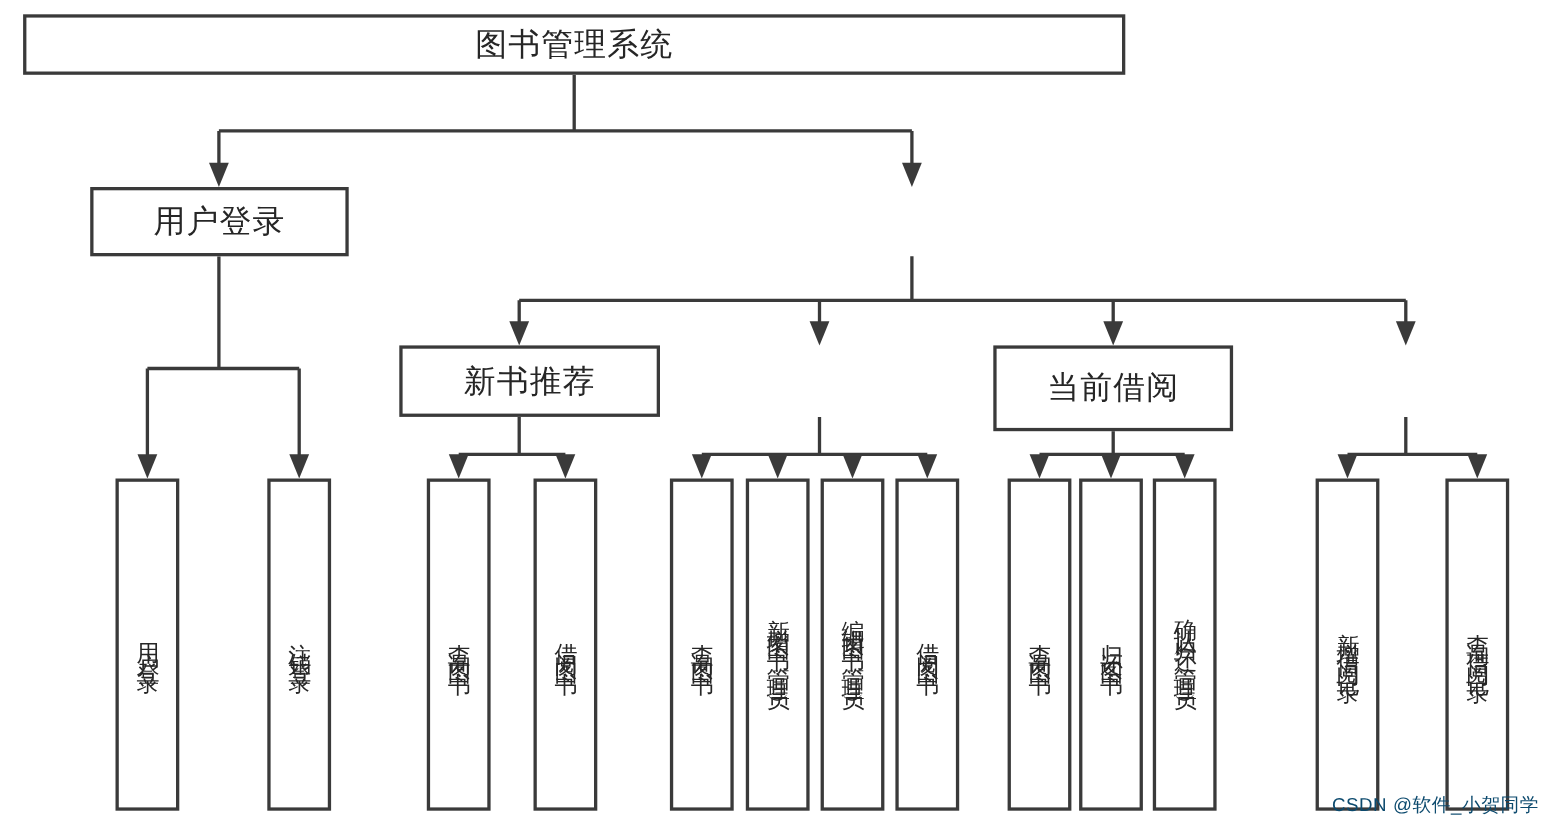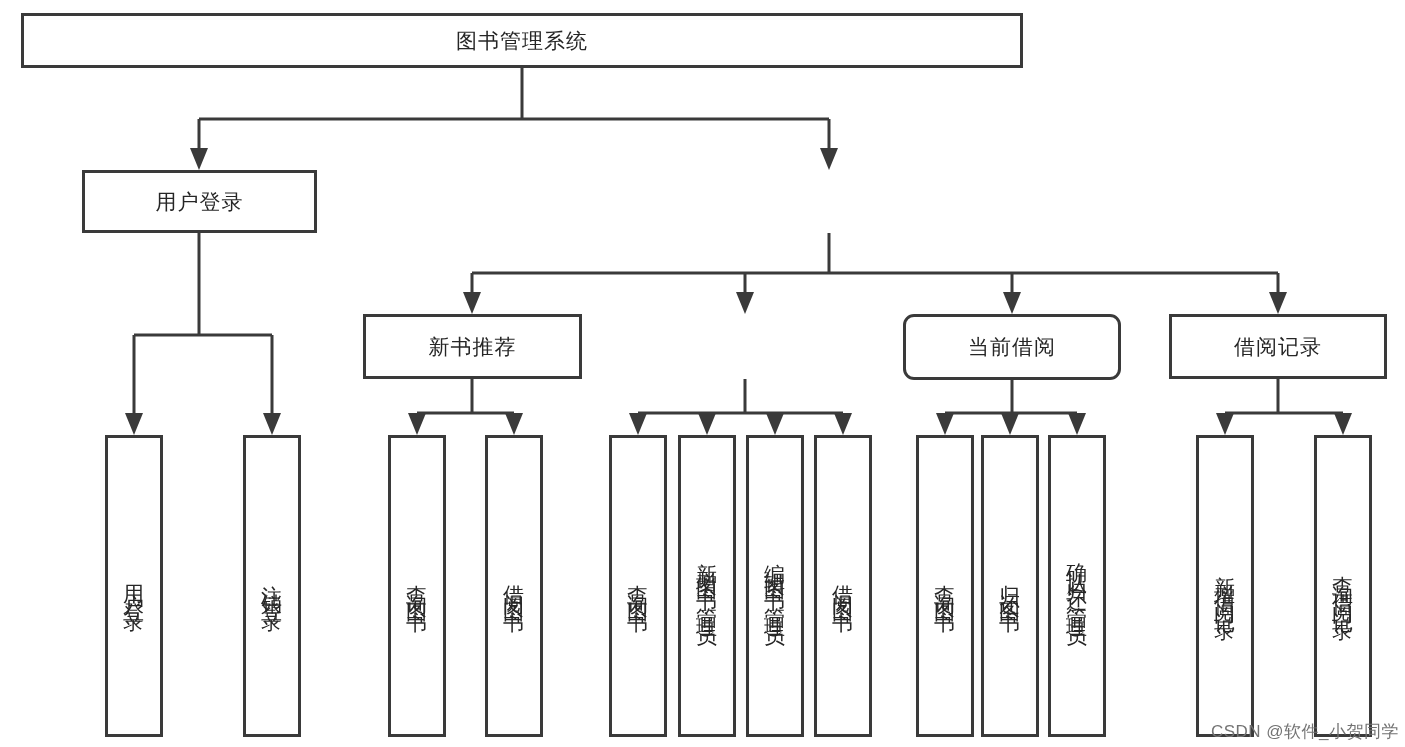--- a/index.html
+++ b/index.html
@@ -22,36 +22,36 @@
     box-sizing: border-box;
     border: 3px solid #3a3a3a;
     background: #ffffff;
     color: #262626;
     display: flex;
     align-items: center;
     justify-content: center;
     z-index: 2;
     letter-spacing: 1px;
   }
-  .node.h { font-size: 21px; }
+  .node.h { font-size: 29px; }
   .node.v {
     writing-mode: vertical-rl;
     text-orientation: mixed;
     font-size: 21px;
     letter-spacing: 9px;
     line-height: 1;
     text-align: center;
     padding: 4px 0;
   }
   .watermark {
     position: absolute;
     right: 6px;
     bottom: 4px;
     font-size: 17px;
-    color: #737373;
+    color: #0c4a6e;
     z-index: 5;
     letter-spacing: 0.5px;
     white-space: nowrap;
   }
 </style>
 </head>
 <body>
 
 <div class="canvas">
 
@@ -92,23 +92,22 @@
       <path d="M1068 413 h18 L1077 435 Z"></path>
       <path d="M1216 413 h18 L1225 435 Z"></path>
       <path d="M1334 413 h18 L1343 435 Z"></path>
     </g>
   </svg>
 
   <div class="node h" style="left:21px; top:13px; width:1002px; height:55px;">图书管理系统</div>
 
   <div class="node h" style="left:82px; top:170px; width:235px; height:63px;">用户登录</div>
 
-  <div class="node h" style="left:363px; top:314px; width:219px; height:65px;">新书推荐</div>
-  <div class="node h" style="left:903px; top:314px; width:218px; height:66px;border-radius:11px;">当前借阅</div>
-  <div class="node h" style="left:1169px; top:314px; width:218px; height:65px;">借阅记录</div>
+  <div class="node h" style="left:363px; top:314px; width:237px; height:65px;">新书推荐</div>
+  <div class="node h" style="left:903px; top:314px; width:218px; height:78px;">当前借阅</div>
 
   <div class="node v" style="left:105px; top:435px; width:58px; height:302px;">用户登录</div>
   <div class="node v" style="left:243px; top:435px; width:58px; height:302px;">注销登录</div>
 
   <div class="node v" style="left:388px; top:435px; width:58px; height:302px;">查询图书</div>
   <div class="node v" style="left:485px; top:435px; width:58px; height:302px;">借阅图书</div>
 
   <div class="node v" style="left:609px; top:435px; width:58px; height:302px;">查询图书</div>
   <div class="node v" style="left:678px; top:435px; width:58px; height:302px;">新增图书（管理员）</div>
   <div class="node v" style="left:746px; top:435px; width:58px; height:302px;">编辑图书（管理员）</div>

